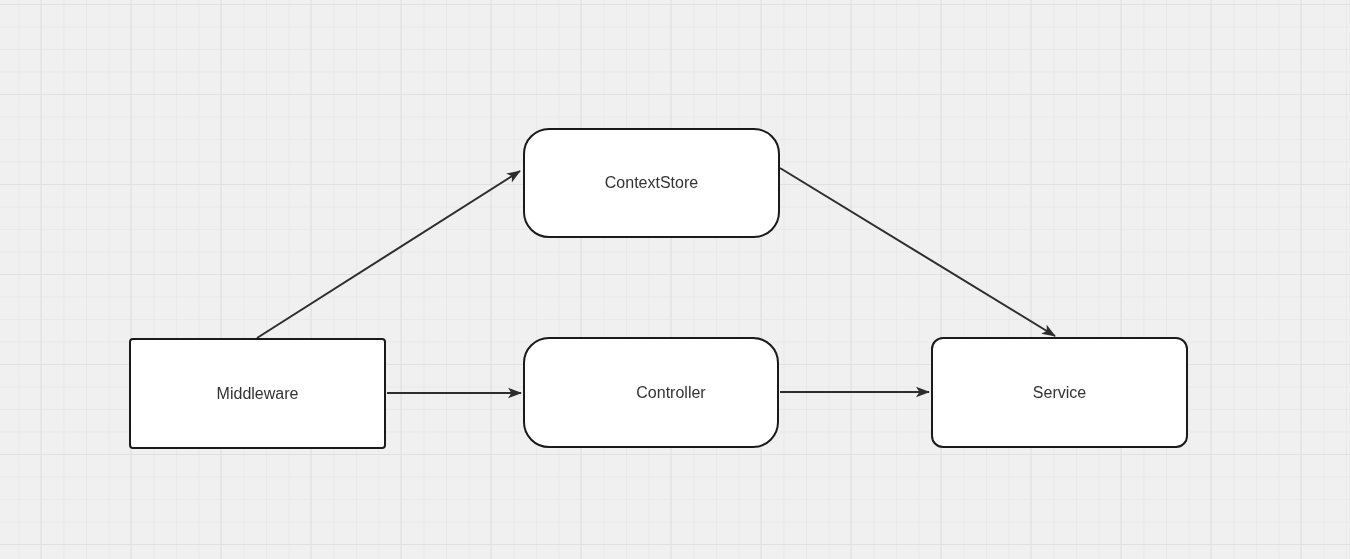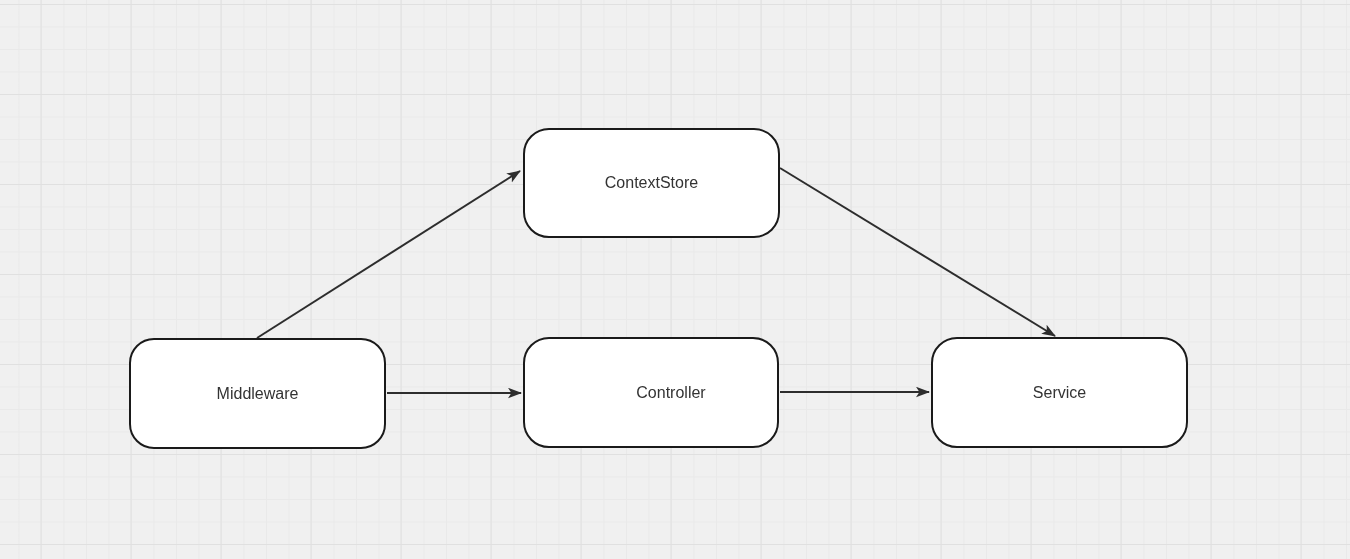--- a/index.html
+++ b/index.html
@@ -46,23 +46,23 @@
         <line x1="257" y1="338" x2="520" y2="171" stroke="#2d2d2d" stroke-width="2" marker-end="url(#arrowhead)"></line>
         <line x1="780" y1="168" x2="1055" y2="336" stroke="#2d2d2d" stroke-width="2" marker-end="url(#arrowhead)"></line>
         <line x1="387" y1="393" x2="521" y2="393" stroke="#2d2d2d" stroke-width="2" marker-end="url(#arrowhead)"></line>
         <line x1="780" y1="392" x2="929" y2="392" stroke="#2d2d2d" stroke-width="2" marker-end="url(#arrowhead)"></line>
       </g>
   </svg>
   <div id="nodes-layer">
       <div class="node" style="left: 523px; top: 128px; width: 257px; height: 110px; background: rgb(255, 255, 255); border: 2px solid rgb(26, 26, 26); border-radius: 26px;">
         <span class="node-label" style="color: rgb(51, 51, 51); font-size: 16px;">ContextStore</span>
       </div>
-      <div class="node" style="left: 129px; top: 338px; width: 257px; height: 111px; background: rgb(255, 255, 255); border: 2px solid rgb(26, 26, 26); border-radius: 25px;">
+      <div class="node" style="left: 129px; top: 338px; width: 257px; height: 111px; background: rgb(255, 255, 255); border: 2px solid rgb(26, 26, 26); border-radius: 4px;">
         <span class="node-label" style="color: rgb(51, 51, 51); font-size: 16px;">Middleware</span>
       </div>
       <div class="node" style="left: 523px; top: 337px; width: 256px; height: 111px; background: rgb(255, 255, 255); border: 2px solid rgb(26, 26, 26); border-radius: 26px; padding-left: 40px;">
         <span class="node-label" style="color: rgb(51, 51, 51); font-size: 16px;">Controller</span>
       </div>
-      <div class="node" style="left: 931px; top: 337px; width: 257px; height: 111px; background: rgb(255, 255, 255); border: 2px solid rgb(26, 26, 26); border-radius: 26px;">
+      <div class="node" style="left: 931px; top: 337px; width: 257px; height: 111px; background: rgb(255, 255, 255); border: 2px solid rgb(26, 26, 26); border-radius: 12px;">
         <span class="node-label" style="color: rgb(51, 51, 51); font-size: 16px;">Service</span>
       </div>
     </div>
 </div>
 
 </body></html>

